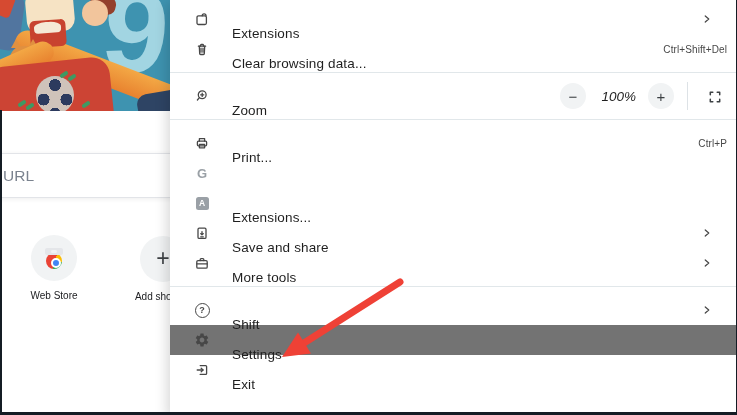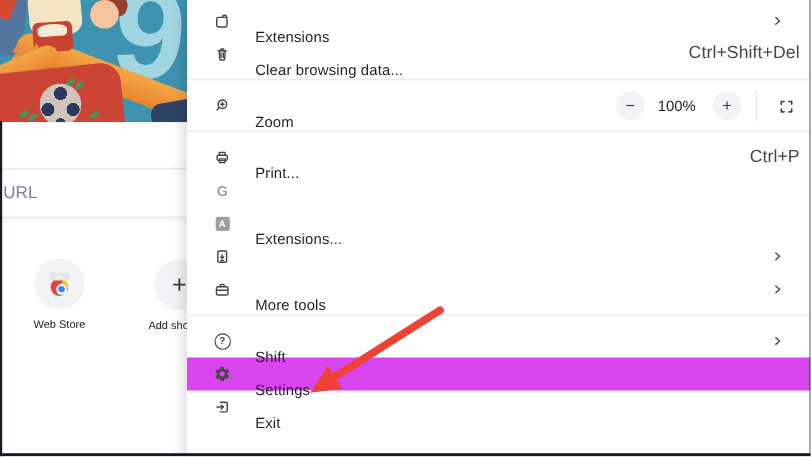--- a/index.html
+++ b/index.html
@@ -52,29 +52,29 @@
   .cws .wheel{position:absolute;left:3px;top:5px;width:16px;height:16px;border-radius:50%;
     background:conic-gradient(from -90deg,#ea4335 0 32%,#fbbc04 32% 52%,#34a853 52% 78%,#ea4335 78% 100%);}
   .cws .hub{position:absolute;left:8px;top:10px;width:6px;height:6px;border-radius:50%;background:#4285f4;border:2px solid #fff;}
 
   
   #menu{position:absolute;left:170px;top:0;width:567px;height:415px;background:#fff;z-index:10;
     box-shadow:-3px 3px 12px rgba(0,0,0,.16);padding-top:4px;box-sizing:border-box;
     font-size:13.5px;color:#1f1f1f;}
   .sep{border:0;border-top:1px solid #e1e7ea;margin:8px 0;}
   .mi{height:30px;display:flex;align-items:center;padding:0 10px 0 24px;cursor:default;}
-  .mi.hl{background:#d946ef;}
+  .mi.hl{background:#737373;}
   .ic{width:16px;height:16px;flex:0 0 16px;margin-right:22px;display:flex;align-items:center;justify-content:center;color:#474747;}
   .lbl{white-space:nowrap;letter-spacing:.15px;margin-top:28px;}
   .grow{flex:1;}
-  .short{color:#474747;font-size:16px;letter-spacing:.1px;}
+  .short{color:#474747;font-size:10px;letter-spacing:.1px;}
   .chev{width:16px;height:16px;margin-right:12px;display:flex;align-items:center;justify-content:center;}
   .zctl{margin-left:auto;display:flex;align-items:center;}
   .zbtn{width:26px;height:26px;border-radius:50%;background:#f1f3f4;display:flex;align-items:center;justify-content:center;font-size:15px;color:#3c4043;}
-  .zlevel{margin:0 12px;min-width:38px;text-align:left;}
+  .zlevel{margin:0 12px;min-width:38px;text-align:right;font-style:italic;}
   .zdiv{width:1px;height:28px;background:#dde2e6;margin:0 13px;}
   .fsbtn{width:26px;height:26px;display:flex;align-items:center;justify-content:center;}
   .gg{font-size:13px;font-weight:bold;color:#9aa0a6;}
   .tr-ic{width:13px;height:13px;background:#9aa0a6;border-radius:2.5px;display:flex;align-items:center;justify-content:center;
          color:#fff;font-size:8.5px;font-weight:bold;}
   .qcircle{width:13px;height:13px;border:1.4px solid #474747;border-radius:50%;display:flex;align-items:center;justify-content:center;
            font-size:9px;font-weight:bold;color:#474747;}
 
   
   #arrow{position:absolute;left:250px;top:260px;z-index:30;}
@@ -226,20 +226,21 @@
     </div>
 
 
     <div class="mi">
       <span class="ic">
         <svg width="16" height="16" viewBox="0 0 16 16" fill="none" stroke="#474747" stroke-width="1.3" stroke-linecap="round" stroke-linejoin="round">
             <rect x="4" y="3.2" width="8" height="10.2" rx="1.2"></rect>
             <path d="M8 6.6v3.2M6.7 8.6 8 9.9l1.3-1.3M6.7 11.8h2.6"></path>
           </svg>
       </span>
+      <span class="lbl">Save and share</span>
       <span class="grow"></span>
       <span class="chev">
         <svg width="14" height="14" viewBox="0 0 16 16" fill="none" stroke="#474747" stroke-width="1.4" stroke-linecap="round" stroke-linejoin="round">
             <path d="M6 4.5 10 8l-4 3.5"></path>
           </svg>
       </span>
     </div>
 
     <div class="mi">
       <span class="ic">

